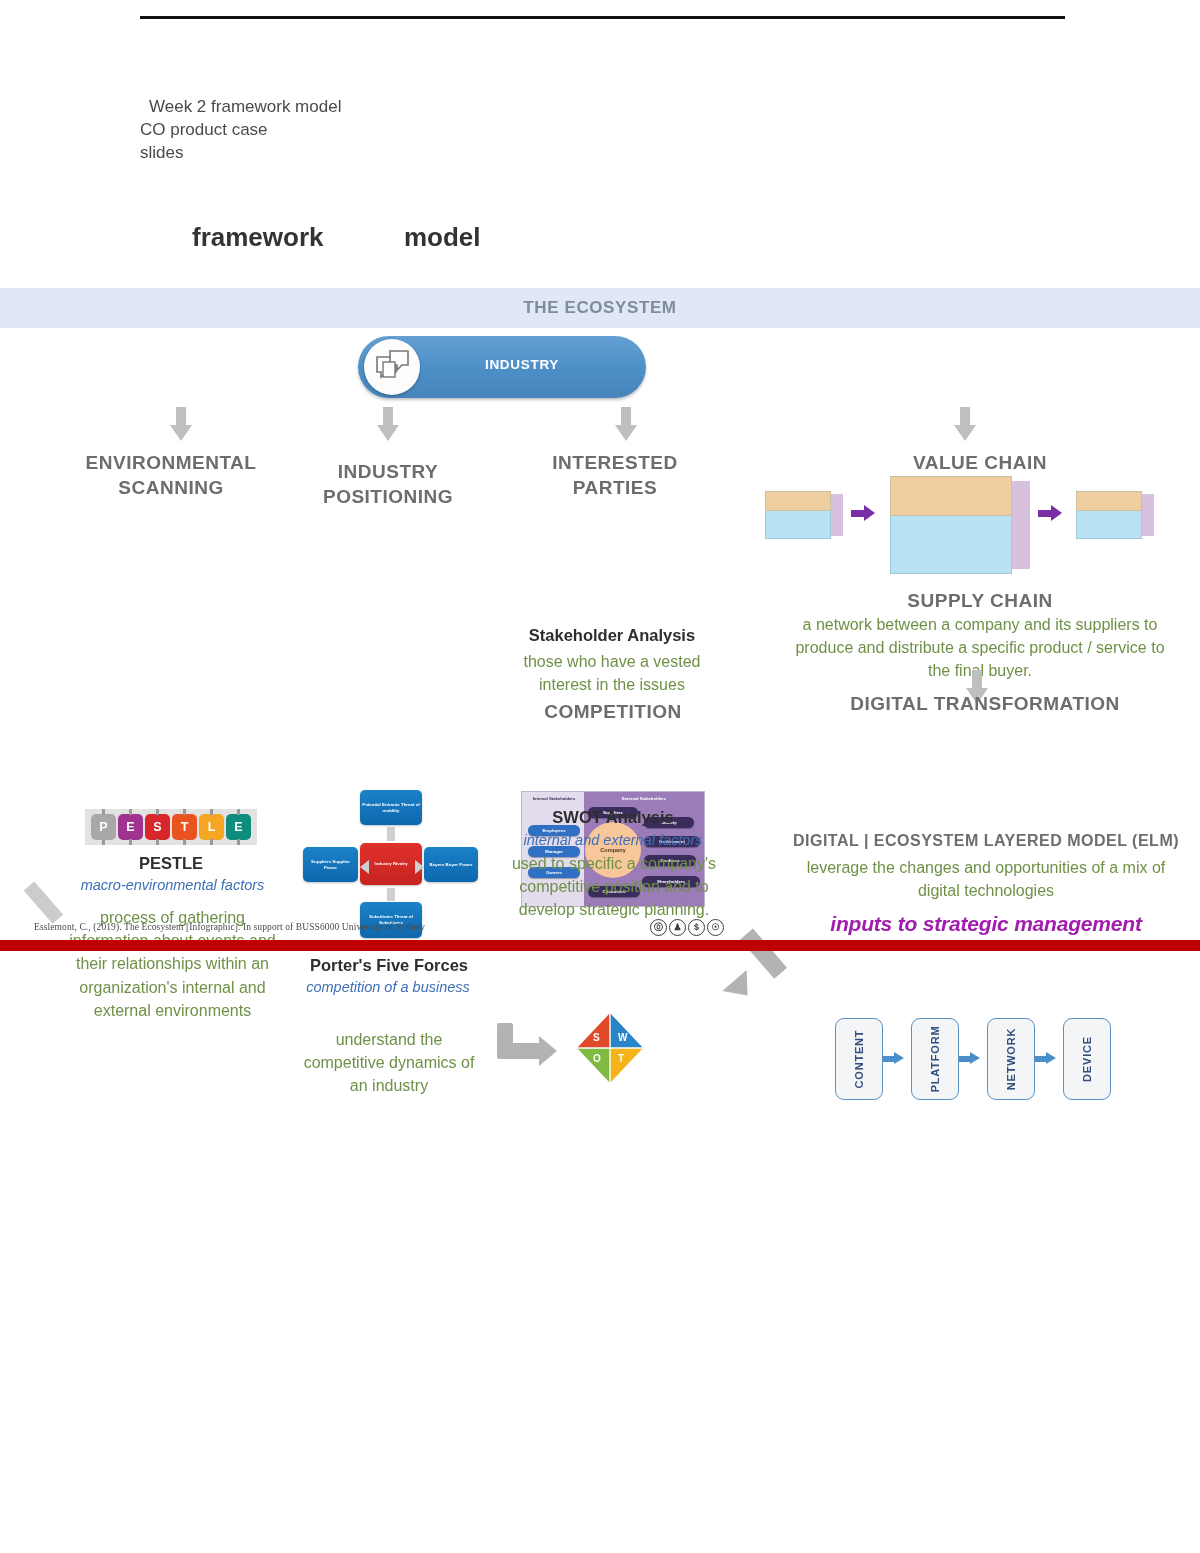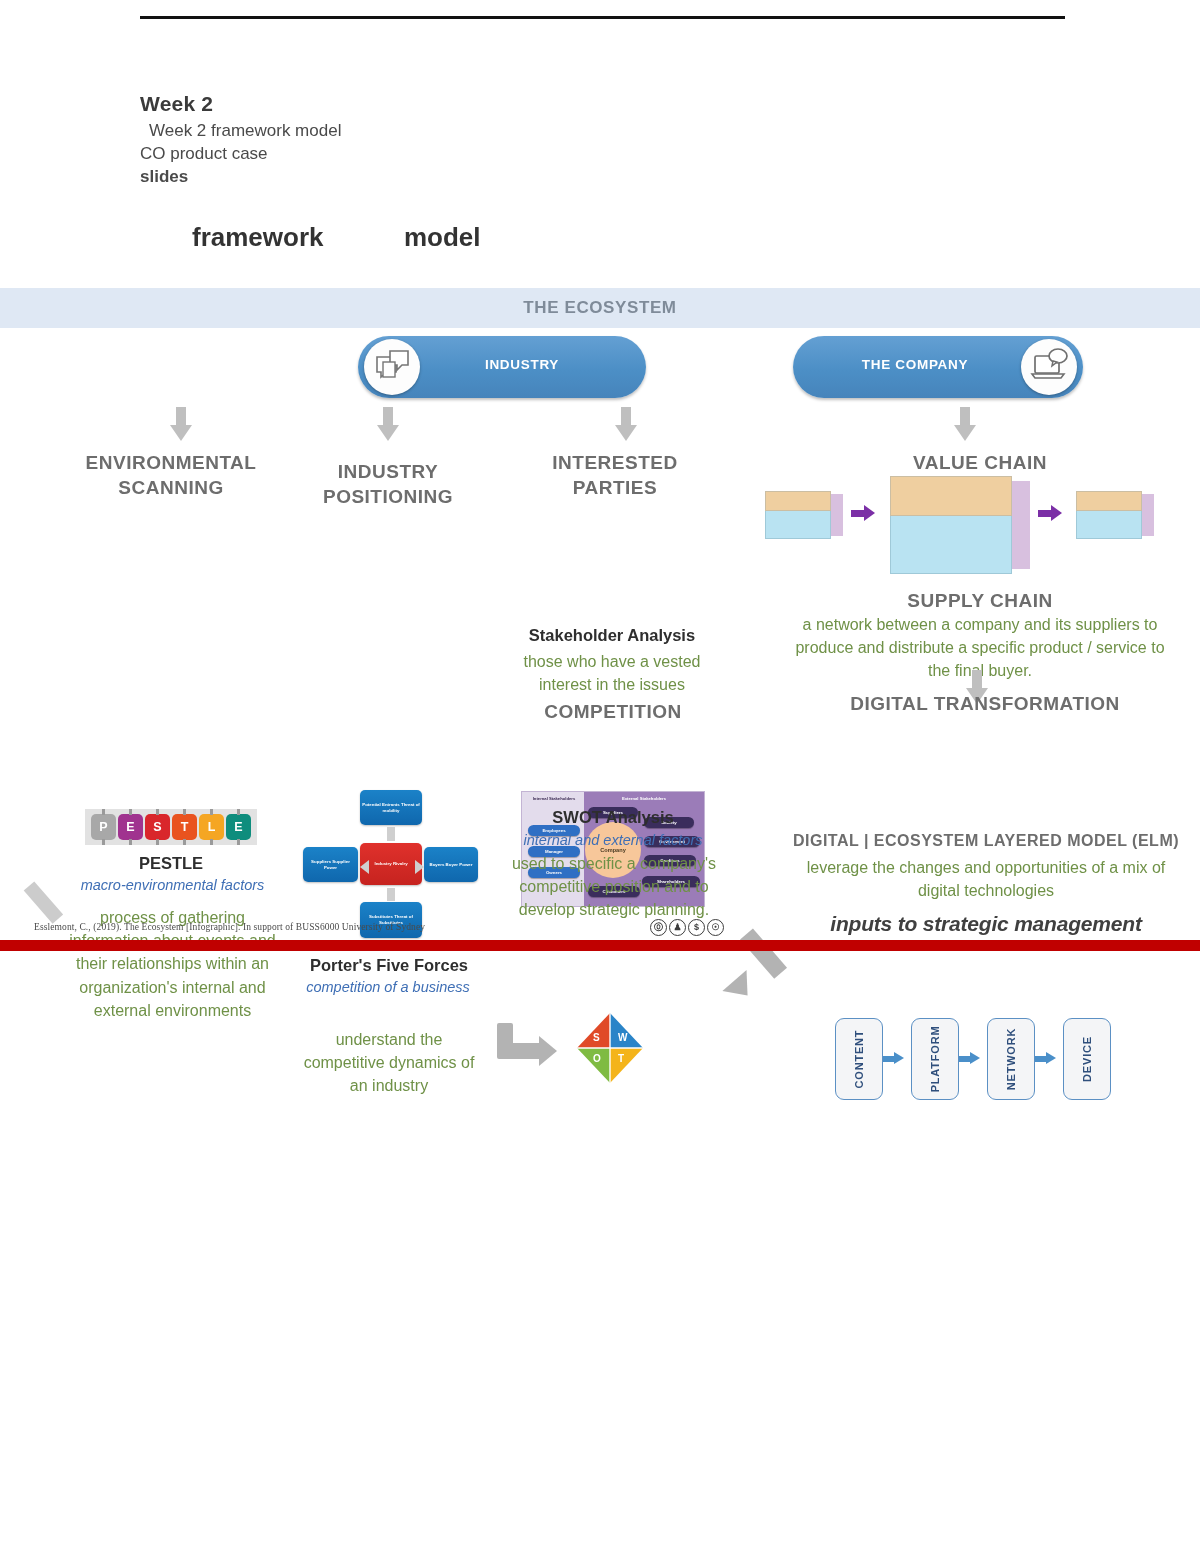--- a/index.html
+++ b/index.html
@@ -8,21 +8,21 @@
     width:1200px;height:1553px;position:relative;overflow:hidden;
     font-family:"Liberation Sans", sans-serif;color:#3f3f3f;
   }
   
   .top-rule{position:absolute;left:140px;top:16px;width:925px;height:0;
     border-top:3px solid #111;}
   .notes{position:absolute;left:140px;top:92px;width:700px;}
   .notes .h1{font-size:21px;font-weight:bold;color:#3a3a3a;line-height:1.15;letter-spacing:.2px;}
   .notes .l2{font-size:17px;color:#4a4a4a;line-height:1.35;margin-top:4px;padding-left:9px;}
   .notes .l3{font-size:17px;color:#4a4a4a;line-height:1.35;}
-  .notes .l4{font-size:17px;color:#4a4a4a;line-height:1.35;font-weight:bold;}
+  .notes .l4{font-size:17px;color:#4a4a4a;line-height:1.35;}
   .bigline{position:absolute;left:192px;top:222px;font-size:26px;font-weight:bold;color:#333;}
   .bigline .gap{display:inline-block;width:66px;}
 
   
   .info{position:absolute;left:0;top:288px;width:1200px;height:664px;background:#fff;}
   .eco-banner{position:absolute;left:0;top:0;width:1200px;height:40px;background:#dfe8f4;}
   .eco-banner span{position:absolute;left:0;top:10px;width:1200px;text-align:center;
     font-size:17px;font-weight:bold;letter-spacing:.6px;color:#7f8b99;}
   .red-bar{position:absolute;left:0;top:652px;width:1200px;height:11px;background:#c00000;}
 
@@ -136,29 +136,28 @@
     transform:rotate(-41deg);transform-origin:50% 0;}
 
   
   .cite{position:absolute;left:34px;top:922px;font-size:9.5px;color:#4a4a4a;
     font-family:"Liberation Serif", serif;letter-spacing:.1px;}
   .cc{position:absolute;left:650px;top:919px;display:flex;gap:2px;}
   .cc .badge{width:15px;height:15px;border-radius:50%;border:1.6px solid #3d3d3d;
     display:flex;align-items:center;justify-content:center;font-size:9px;
     font-weight:bold;color:#3d3d3d;line-height:1;}
   .inputs-line{position:absolute;left:790px;top:912px;width:392px;text-align:center;
-    font-size:21px;font-weight:bold;font-style:italic;color:#404040;letter-spacing:-.2px;}
+    font-size:21px;font-weight:bold;font-style:italic;color:#a21caf;letter-spacing:-.2px;}
 </style>
 </head>
 <body>
 
 <div class="top-rule"></div>
 
 <div class="notes">
-  <div class="h1">Week 2</div>
   <div class="l2">Week 2 framework model</div>
   <div class="l3">CO product case</div>
   <div class="l4">slides</div>
 </div>
 
 <div class="bigline">
   <span>framework</span>
   <span class="gap"></span>
   <span>model</span>
 </div>
@@ -174,31 +173,20 @@
     <div class="plabel">INDUSTRY</div>
     <div class="picon">
       <svg width="44" height="44" viewBox="0 0 44 44">
         <path d="M7 12 h19 v15 h-9 l-6 5 v-5 h-4 z" fill="#fff" stroke="#767676" stroke-width="1.6"></path>
         <path d="M20 6 h18 v14 h-6 l-5 5 v-5 h-7 z" fill="#fff" stroke="#767676" stroke-width="1.6"></path>
         <rect x="13" y="17" width="12" height="15" fill="#fff" stroke="#767676" stroke-width="1.4"></rect>
       </svg>
     </div>
   </div>
 
-  <div class="pill" id="pill-comp">
-    <div class="plabel">THE COMPANY</div>
-    <div class="picon">
-      <svg width="44" height="44" viewBox="0 0 44 44">
-        <rect x="8" y="11" width="24" height="17" rx="1.5" fill="#fff" stroke="#6f6f6f" stroke-width="1.7"></rect>
-        <path d="M5 29 h32 l-3 4 h-26 z" fill="#fff" stroke="#6f6f6f" stroke-width="1.6"></path>
-        <ellipse cx="31" cy="11" rx="9" ry="7" fill="#fff" stroke="#6f6f6f" stroke-width="1.7"></ellipse>
-        <path d="M26 16 l-1 5 l5 -4 z" fill="#fff" stroke="#6f6f6f" stroke-width="1.5"></path>
-      </svg>
-    </div>
-  </div>
 
   <div class="darr" style="left:170px;top:119px;">
       <i></i>
       <b></b>
     </div>
   <div class="darr" style="left:377px;top:119px;">
       <i></i>
       <b></b>
     </div>
   <div class="darr" style="left:615px;top:119px;">

